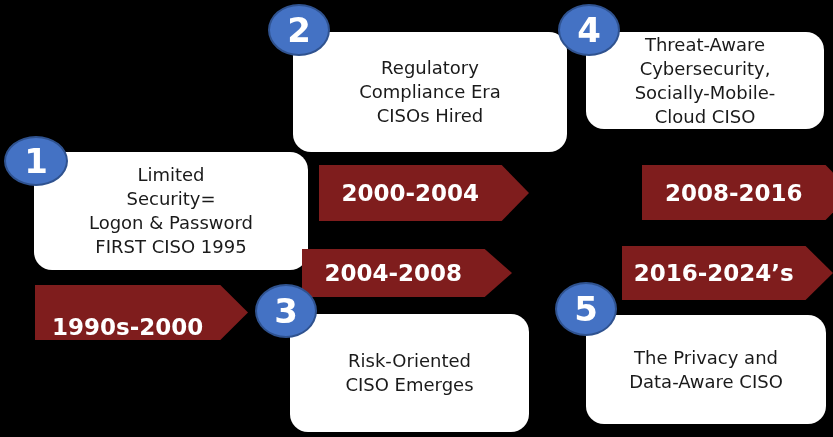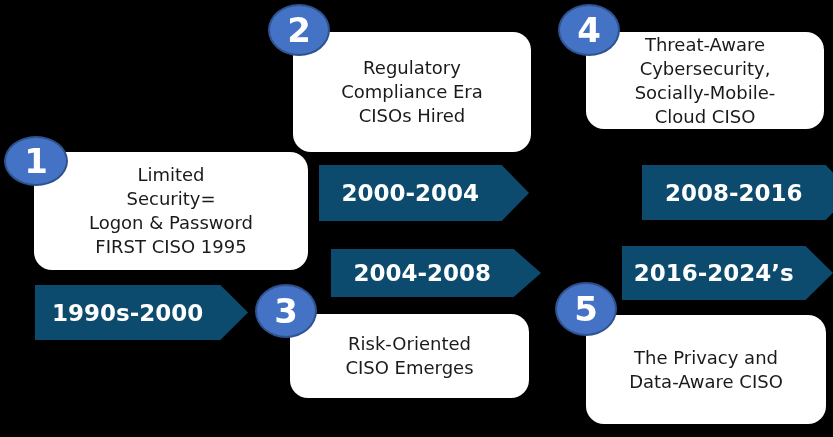--- a/index.html
+++ b/index.html
@@ -16,60 +16,60 @@
     }
     .box-text { white-space: pre-line; }
     .badge {
       position: absolute; border-radius: 50%; background: #4472c4;
       border: 2px solid #2f528f; box-sizing: border-box;
       display: flex; align-items: center; justify-content: center;
       color: #ffffff; font-weight: bold; font-size: 34px;
       font-family: "DejaVu Sans", sans-serif;
     }
     .arrow {
-      position: absolute; background: #0c4a6e;
+      position: absolute; background: #7f1d1d;
       clip-path: polygon(0 0, 87% 0, 100% 50%, 87% 100%, 0 100%);
       display: flex; align-items: center; justify-content: flex-start;
       color: #ffffff; font-weight: bold; font-size: 23px;
       font-family: "DejaVu Sans", sans-serif; box-sizing: border-box;
     }
     .arrow span { display: block; width: 87%; text-align: center; }
   </style>
 </head>
 <body>
 
 <div class="box" style="left:34px; top:152px; width:274px; height:118px;">
   <span class="box-text">Limited
 Security=
 Logon &amp; Password
 FIRST CISO 1995</span>
 </div>
 <div class="badge" style="left:4px; top:136px; width:64px; height:50px;">
   <span>1</span>
 </div>
-<div class="arrow" style="left:35px; top:285px; width:213px; height:55px;">
+<div class="arrow" style="left:35px; top:285px; width:213px; height:55px;align-items:flex-end;">
   <span>1990s-2000</span>
 </div>
 
-<div class="box" style="left:293px; top:32px; width:238px; height:120px;">
+<div class="box" style="left:293px; top:32px; width:274px; height:120px;">
   <span class="box-text">Regulatory
 Compliance Era
 CISOs Hired</span>
 </div>
 <div class="badge" style="left:268px; top:4px; width:62px; height:52px;">
   <span>2</span>
 </div>
 <div class="arrow" style="left:319px; top:165px; width:210px; height:56px;">
   <span>2000-2004</span>
 </div>
 
-<div class="arrow" style="left:331px; top:249px; width:210px; height:48px;">
+<div class="arrow" style="left:302px; top:249px; width:210px; height:48px;">
   <span>2004-2008</span>
 </div>
-<div class="box" style="left:290px; top:314px; width:239px; height:84px;">
+<div class="box" style="left:290px; top:314px; width:239px; height:118px;">
   <span class="box-text">Risk-Oriented
 CISO Emerges</span>
 </div>
 <div class="badge" style="left:255px; top:284px; width:62px; height:54px;">
   <span>3</span>
 </div>
 
 <div class="box" style="left:586px; top:32px; width:238px; height:97px;">
   <span class="box-text">Threat-Aware
 Cybersecurity,

